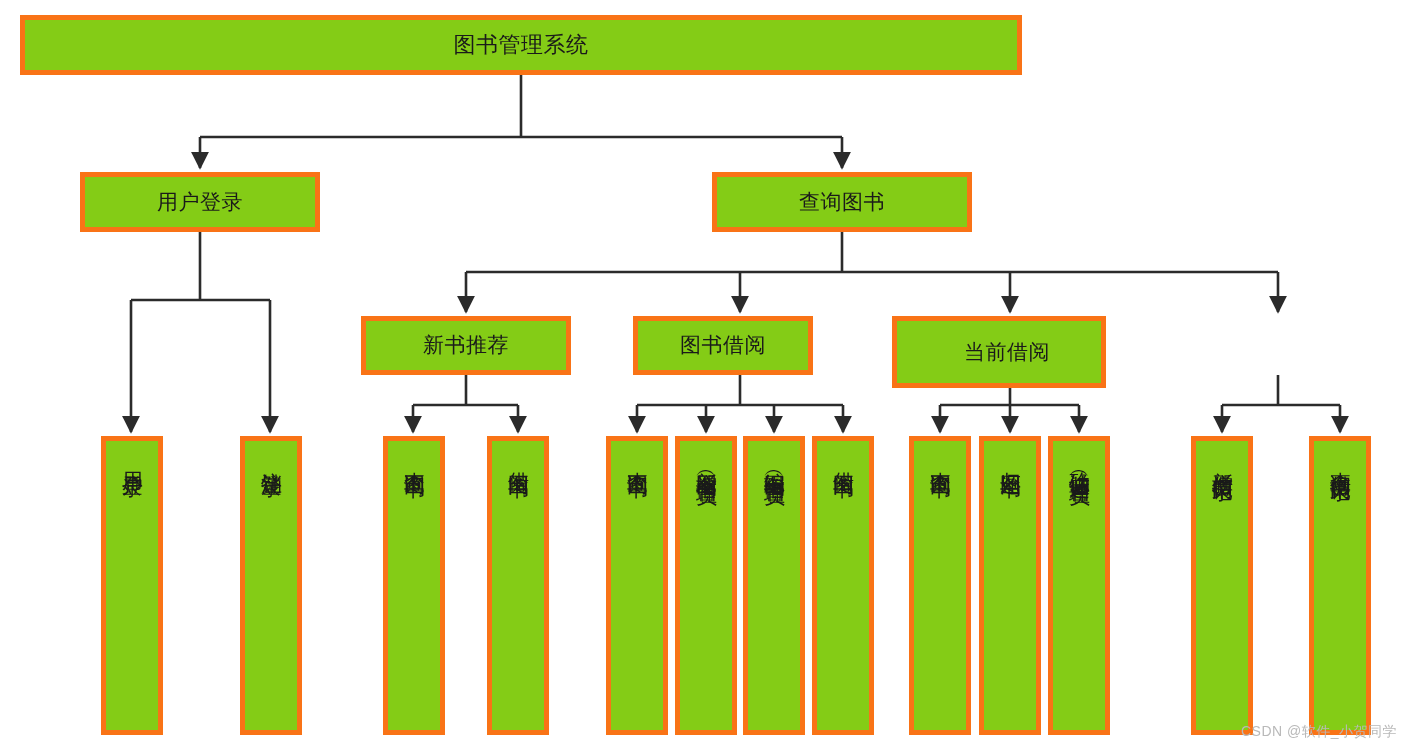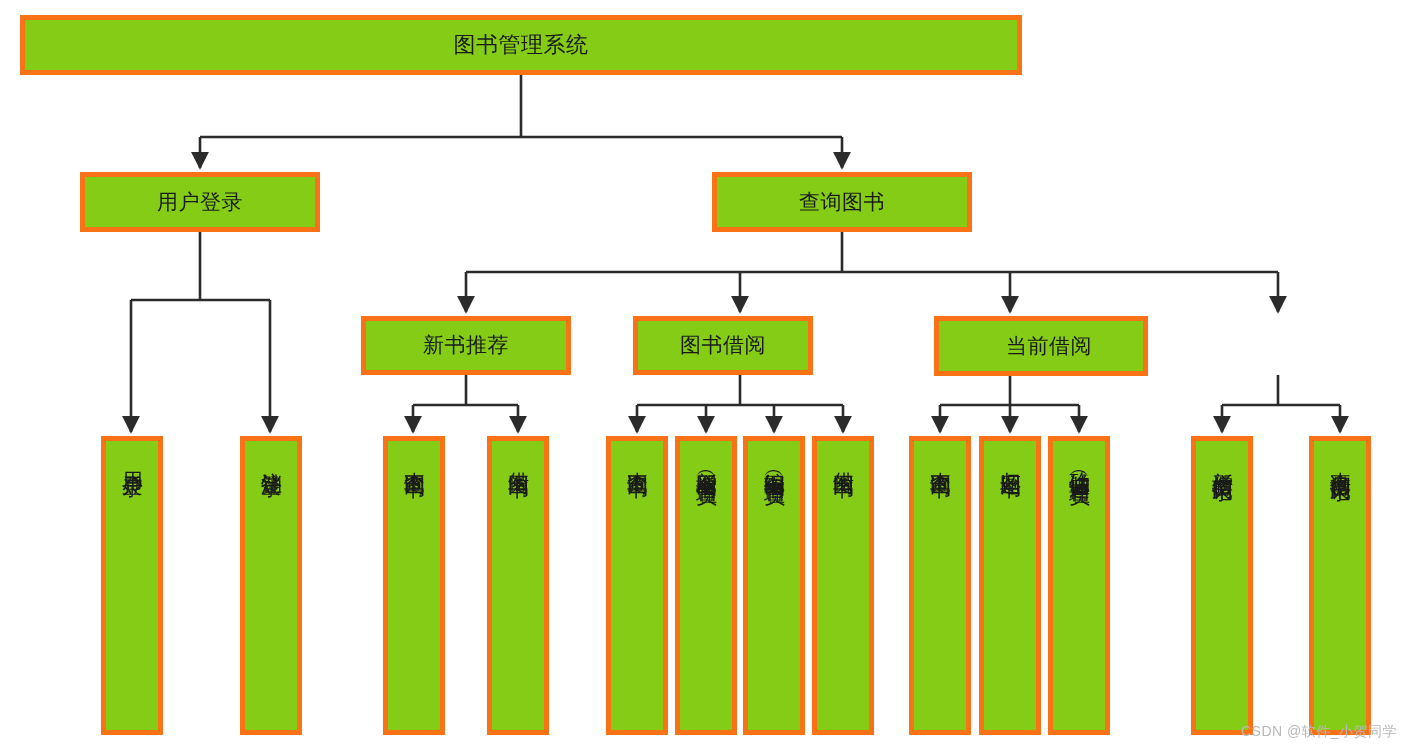--- a/index.html
+++ b/index.html
@@ -140,21 +140,21 @@
   <div class="node horizontal" style="left:712px; top:172px; width:260px; height:60px;">
     <span class="label">查询图书</span>
   </div>
 
   <div class="node horizontal" style="left:361px; top:316px; width:210px; height:59px;">
     <span class="label">新书推荐</span>
   </div>
   <div class="node horizontal" style="left:633px; top:316px; width:180px; height:59px;">
     <span class="label">图书借阅</span>
   </div>
-  <div class="node horizontal" style="left:934px; top:316px; width:214px; height:60px;padding-left:16px;">
+  <div class="node horizontal" style="left:892px; top:316px; width:214px; height:72px;padding-left:16px;">
     <span class="label">当前借阅</span>
   </div>
 
   <div class="node vertical" style="left:101px; top:436px; width:62px; height:299px;">
     <span class="label">用户登录</span>
   </div>
   <div class="node vertical" style="left:240px; top:436px; width:62px; height:299px;">
     <span class="label">注销登录</span>
   </div>
 

